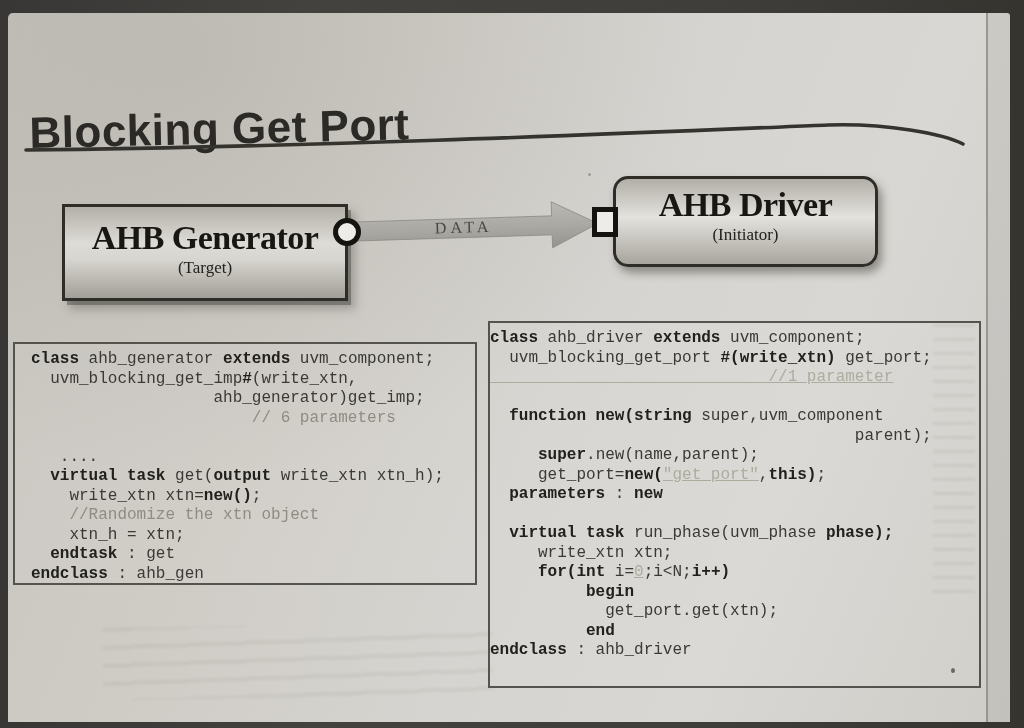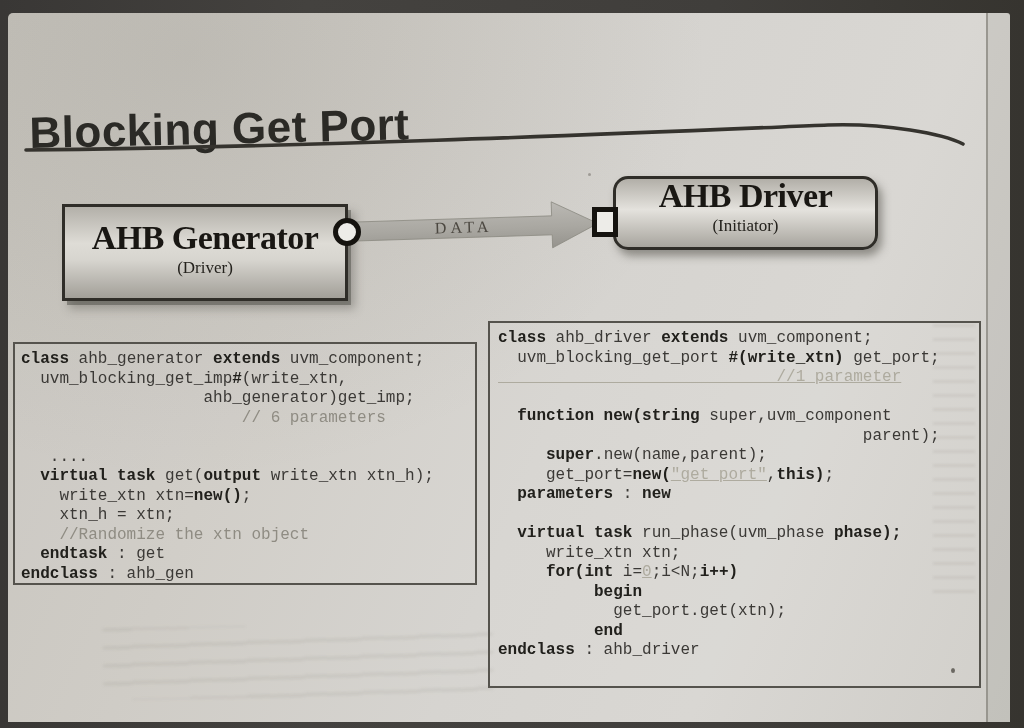--- a/index.html
+++ b/index.html
@@ -16,42 +16,42 @@
   .title{position:absolute;left:22px;top:66px;font-size:44px;font-weight:bold;
          letter-spacing:0.5px;color:var(--ink);transform:rotate(-1.3deg);transform-origin:left bottom;
          white-space:nowrap;}
   .rule{position:absolute;left:10px;top:100px;}
 
   
   .gen-box{position:absolute;left:54px;top:179px;width:286px;height:97px;box-sizing:border-box;
            border:3px solid var(--box-border);text-align:center;padding-top:14px;z-index:1;
            background:linear-gradient(180deg,#b3b0a9 0%,#dedcd6 40%,#d7d5cf 58%,#a29f98 100%);
            box-shadow:4px 5px 0 -1px rgba(72,70,64,0.45), 7px 8px 9px rgba(72,70,64,0.35);margin-top:12px;}
-  .drv-box{position:absolute;left:605px;top:163px;width:265px;height:74px;box-sizing:border-box;
-           border:3px solid var(--box-border);border-radius:15px;text-align:center;z-index:2;
+  .drv-box{position:absolute;left:605px;top:163px;width:265px;height:91px;box-sizing:border-box;
+           border:3px solid var(--box-border);border-radius:15px;text-align:center;padding-top:9px;z-index:2;
            background:linear-gradient(180deg,#b2afa8 0%,#e4e2dd 45%,#a8a59e 100%);
            box-shadow:4px 6px 8px rgba(70,67,60,0.5);}
   .box-title{font-family:"Liberation Serif",serif;font-weight:bold;font-size:34px;
              color:#191713;letter-spacing:-0.5px;line-height:1.0;}
   .box-sub{font-family:"Liberation Serif",serif;font-weight:normal;font-size:17px;color:#24221d;margin-top:3px;}
   .port-circle{position:absolute;left:325px;top:205px;width:28px;height:28px;box-sizing:border-box;
                border:5px solid #15130f;border-radius:50%;background:var(--port-fill);z-index:3;}
   .port-square{position:absolute;left:584px;top:194px;width:26px;height:30px;box-sizing:border-box;
                border:5px solid #15130f;background:var(--port-fill);z-index:4;}
   .arrow-wrap{position:absolute;left:348px;top:193px;width:250px;height:50px;z-index:2;
               transform:rotate(-1.8deg);transform-origin:0 25px;}
   .arrow-label{position:absolute;left:79px;top:16px;font-family:"Liberation Serif",serif;
                font-size:16px;letter-spacing:4px;color:#4c4841;}
 
   
   .code-box{position:absolute;box-sizing:border-box;border:2px solid var(--code-box-border);
             background:rgba(255,255,255,0.05);
             font-family:"Liberation Mono",monospace;color:var(--code-ink);}
-  .code-left{left:5px;top:329px;width:464px;height:243px;padding:6px 6px;}
-  .code-right{left:480px;top:308px;width:493px;height:367px;padding:6px 8px;}
+  .code-left{left:5px;top:329px;width:464px;height:243px;padding:6px 16px;}
+  .code-right{left:480px;top:308px;width:493px;height:367px;padding:6px 0;}
   .cl{white-space:pre;font-size:16px;line-height:19.5px;height:19.5px;}
   .s-n{}
   .s-b{font-weight:bold;color:var(--code-bold);}
   .s-c{color:var(--comment);}
   .s-f{color:var(--faint);text-decoration:underline;}
 
   
   .ghost{position:absolute;pointer-events:none;}
   .ghost-1{left:95px;top:612px;width:390px;height:72px;transform:rotate(-1deg);filter:blur(1.5px);
            background:repeating-linear-gradient(179deg, rgba(110,105,95,0.12) 0 3px, transparent 3px 18px);}
@@ -69,21 +69,21 @@
 
     <h1 class="title">Blocking Get Port</h1>
 
     <svg class="rule" width="960" height="50" viewBox="0 0 960 50">
       <path d="M 8 37 C 300 34, 640 19, 810 12 C 868 10, 926 21, 945 31" fill="none" stroke="#35332e" stroke-width="3.6" stroke-linecap="round"></path>
     </svg>
 
     <div>
       <div class="gen-box">
         <div class="box-title">AHB Generator</div>
-        <div class="box-sub">(Driver)</div>
+        <div class="box-sub">(Target)</div>
       </div>
 
       <div class="port-circle"></div>
 
       <div class="arrow-wrap">
         <svg width="250" height="50" viewBox="0 0 250 50">
           <defs>
             <linearGradient id="agrad" x1="0" y1="0" x2="0" y2="1">
               <stop offset="0" stop-color="#bbb9b4"></stop>
               <stop offset="0.55" stop-color="#a9a7a1"></stop>
@@ -105,22 +105,22 @@
 
     <div class="code-box code-left">
         <div class="cl"><span class="s-b">class</span><span class="s-n"> ahb_generator </span><span class="s-b">extends</span><span class="s-n"> uvm_component;</span></div>
         <div class="cl"><span class="s-n">  uvm_blocking_get_imp</span><span class="s-b">#</span><span class="s-n">(write_xtn,</span></div>
         <div class="cl"><span class="s-n">                   ahb_generator)get_imp;</span></div>
         <div class="cl"><span class="s-c">                       // 6 parameters</span></div>
         <div class="cl">&nbsp;</div>
         <div class="cl"><span class="s-n">   ....</span></div>
         <div class="cl"><span class="s-n">  </span><span class="s-b">virtual task</span><span class="s-n"> get(</span><span class="s-b">output</span><span class="s-n"> write_xtn xtn_h);</span></div>
         <div class="cl"><span class="s-n">    write_xtn xtn=</span><span class="s-b">new()</span><span class="s-n">;</span></div>
+        <div class="cl"><span class="s-c">    //Randomize the xtn object</span></div>
         <div class="cl"><span class="s-n">    xtn_h = xtn;</span></div>
-        <div class="cl"><span class="s-c">    //Randomize the xtn object</span></div>
         <div class="cl"><span class="s-n">  </span><span class="s-b">endtask</span><span class="s-n"> : get</span></div>
         <div class="cl"><span class="s-b">endclass</span><span class="s-n"> : ahb_gen</span></div>
       </div>
     <div class="code-box code-right">
         <div class="cl"><span class="s-b">class</span><span class="s-n"> ahb_driver </span><span class="s-b">extends</span><span class="s-n"> uvm_component;</span></div>
         <div class="cl"><span class="s-n">  uvm_blocking_get_port </span><span class="s-b">#(write_xtn)</span><span class="s-n"> get_port;</span></div>
         <div class="cl"><span class="s-f">                             //1 parameter</span></div>
         <div class="cl">&nbsp;</div>
         <div class="cl"><span class="s-n">  </span><span class="s-b">function new(string</span><span class="s-n"> super,uvm_component</span></div>
         <div class="cl"><span class="s-n">                                      parent);</span></div>

